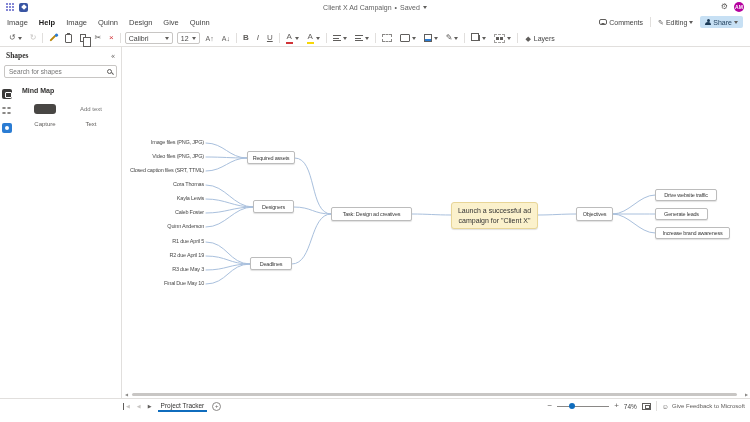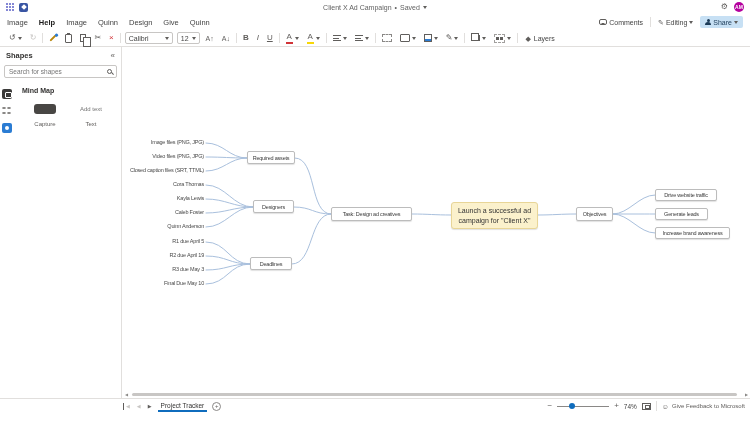--- a/index.html
+++ b/index.html
@@ -60,21 +60,21 @@
   .i-fill { width:8px; height:8px; border:1px solid #605e5c; display:inline-block; background:linear-gradient(to top,#2b7cd3 30%, #fff 30%); }
   .i-stack { width:6px; height:6px; border:1px solid #605e5c; background:#fff; position:relative; display:inline-block; margin-left:3px; }
   .i-stack::after { content:""; position:absolute; left:-4px; top:-3px; width:6px; height:6px; border:1px solid #605e5c; background:#fff; }
   .i-group { width:11px; height:9px; border:1px dashed #a19f9d; display:inline-flex; align-items:center; justify-content:space-between; padding:0 1px; }
   .i-group i { width:3px; height:3px; background:#605e5c; display:block; }
   .layers-btn { font-size:7px; color:#444; gap:3px; height:12px; padding:0 3px; }
   .layers-btn .g { font-size:7px; color:#605e5c; }
 
   
   .panel { position:absolute; left:0; top:47px; width:122px; height:351px; background:#fff; border-right:1px solid #e1dfdd; }
-  .panel-head { display:flex; align-items:center; justify-content:space-between; padding:4px 6px 2px 6px; }
+  .panel-head { display:flex; align-items:center; justify-content:space-between; padding:4px 6px 2px 6px;font-family:Liberation Serif, serif; }
   .panel-title { font-size:7.5px; font-weight:bold; color:#323130; }
   .collapse { font-size:8px; color:#605e5c; line-height:1; }
   .searchbox { margin:3px 4px; height:13px; border:1px solid #c8c6c4; border-radius:2px; display:flex; align-items:center; padding:0 4px; gap:3px; background:#fff; }
   .searchbox input { flex:1; border:none; outline:none; font-size:6.5px; color:#444; font-family:inherit; min-width:0; background:transparent; }
   .mag { width:5px; height:5px; border:1px solid #605e5c; border-radius:50%; position:relative; flex:0 0 auto; }
   .mag::after { content:""; position:absolute; width:3px; height:1px; background:#605e5c; transform:rotate(45deg); right:-2.5px; bottom:-1px; }
   .panel-body { display:flex; }
   .strip { width:14px; display:flex; flex-direction:column; align-items:center; gap:7px; padding-top:8px; }
   .sticon { width:10px; height:10px; border-radius:2px; }
   .sticon.active { background:#3b3a39; position:relative; }

